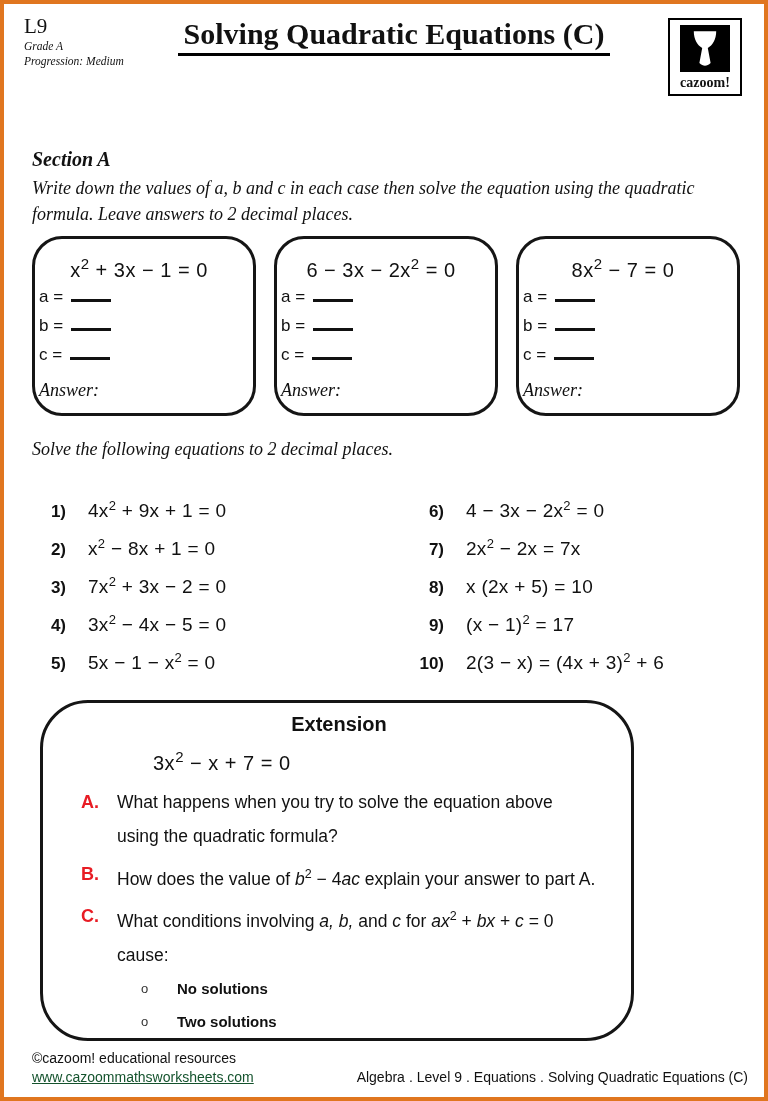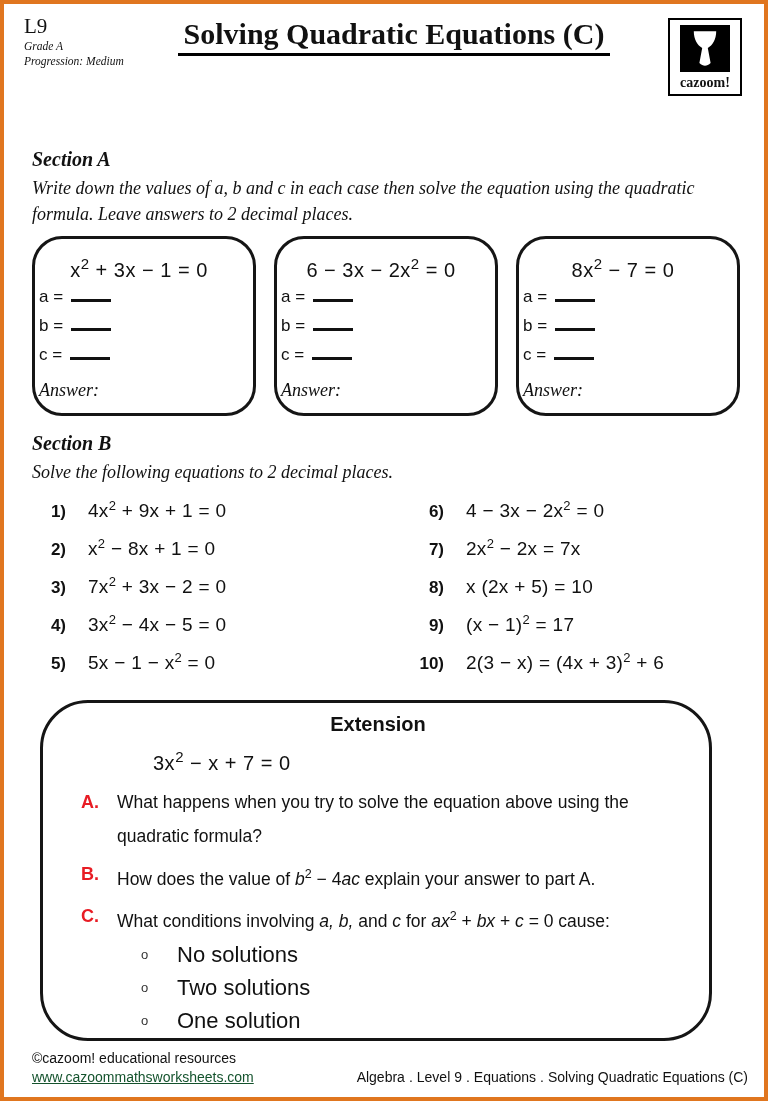--- a/index.html
+++ b/index.html
@@ -38,33 +38,33 @@
   
   .section-b { position:absolute; left:28px; top:428px; width:720px; }
   .eq-grid { position:absolute; top:494px; left:24px; right:16px; display:flex; }
   .eq-col { width:378px; }
   .eq-col.right { width:auto; }
   .eq-row { display:flex; align-items:baseline; height:38px; }
   .eq-num { font-weight:bold; font-size:17px; width:38px; text-align:right; margin-right:22px; flex:none; }
   .eq-text { font-size:19px; letter-spacing:0.3px; }
   .eq-text sup { font-size:13px; }
   
-  .ext { position:absolute; left:36px; top:696px; width:672px; height:341px;
+  .ext { position:absolute; left:36px; top:696px; width:594px; height:341px;
     border:3px solid #151515; border-radius:48px; padding:10px 34px 0 38px; overflow:hidden; }
   .ext-title { text-align:center; font-weight:bold; font-size:20px; }
   .ext-eq { margin:12px 0 0 72px; font-size:20px; letter-spacing:0.5px; }
   .ext-eq sup { font-size:15px; }
   .ext-item { display:flex; margin-top:10px; }
   .ext-item.tight { margin-top:4px; }
   .ext-label { color:#E81C24; font-weight:bold; font-size:18px; width:36px; flex:none; line-height:34px; }
   .ext-text { font-size:17.5px; line-height:34px; max-width:578px; }
   .ext-text sup { font-size:12.5px; }
   .ext-bullet { display:flex; align-items:center; margin-left:60px; height:33px; }
   .bullet-o { font-size:13px; width:14px; margin-right:22px; color:#333; }
-  .bullet-label { font-size:22px; }
+  .bullet-label { font-size:15px;font-weight:bold; }
   
   .footer-left { position:absolute; left:28px; bottom:10px; font-size:14px; line-height:19px; }
   .footer-link { color:#14532d; text-decoration:underline; cursor:pointer; }
   .breadcrumb { position:absolute; right:16px; bottom:12px; display:flex; gap:4px;
     font-size:14px; align-items:baseline; }
 </style>
 </head>
 <body>
 
 <div class="page">
@@ -111,21 +111,20 @@
     <div class="card">
       <div class="card-eq"><span>8x</span><sup>2</sup><span> − 7 = 0</span></div>
       <div class="field"><span>a =</span><span class="blank"></span></div>
       <div class="field"><span>b =</span><span class="blank"></span></div>
       <div class="field"><span>c =</span><span class="blank"></span></div>
       <div class="answer">Answer:</div>
     </div>
   </div>
 
   <div class="section-b">
-    <div class="sec-heading">Section B</div>
     <div class="sec-instructions">Solve the following equations to 2 decimal places.</div>
   </div>
 
   <div class="eq-grid">
     <div class="eq-col">
       <div class="eq-row">
         <span class="eq-num">1)</span>
         <span class="eq-text"><span>4x</span><sup>2</sup><span> + 9x + 1 = 0</span></span>
       </div>
       <div class="eq-row">

